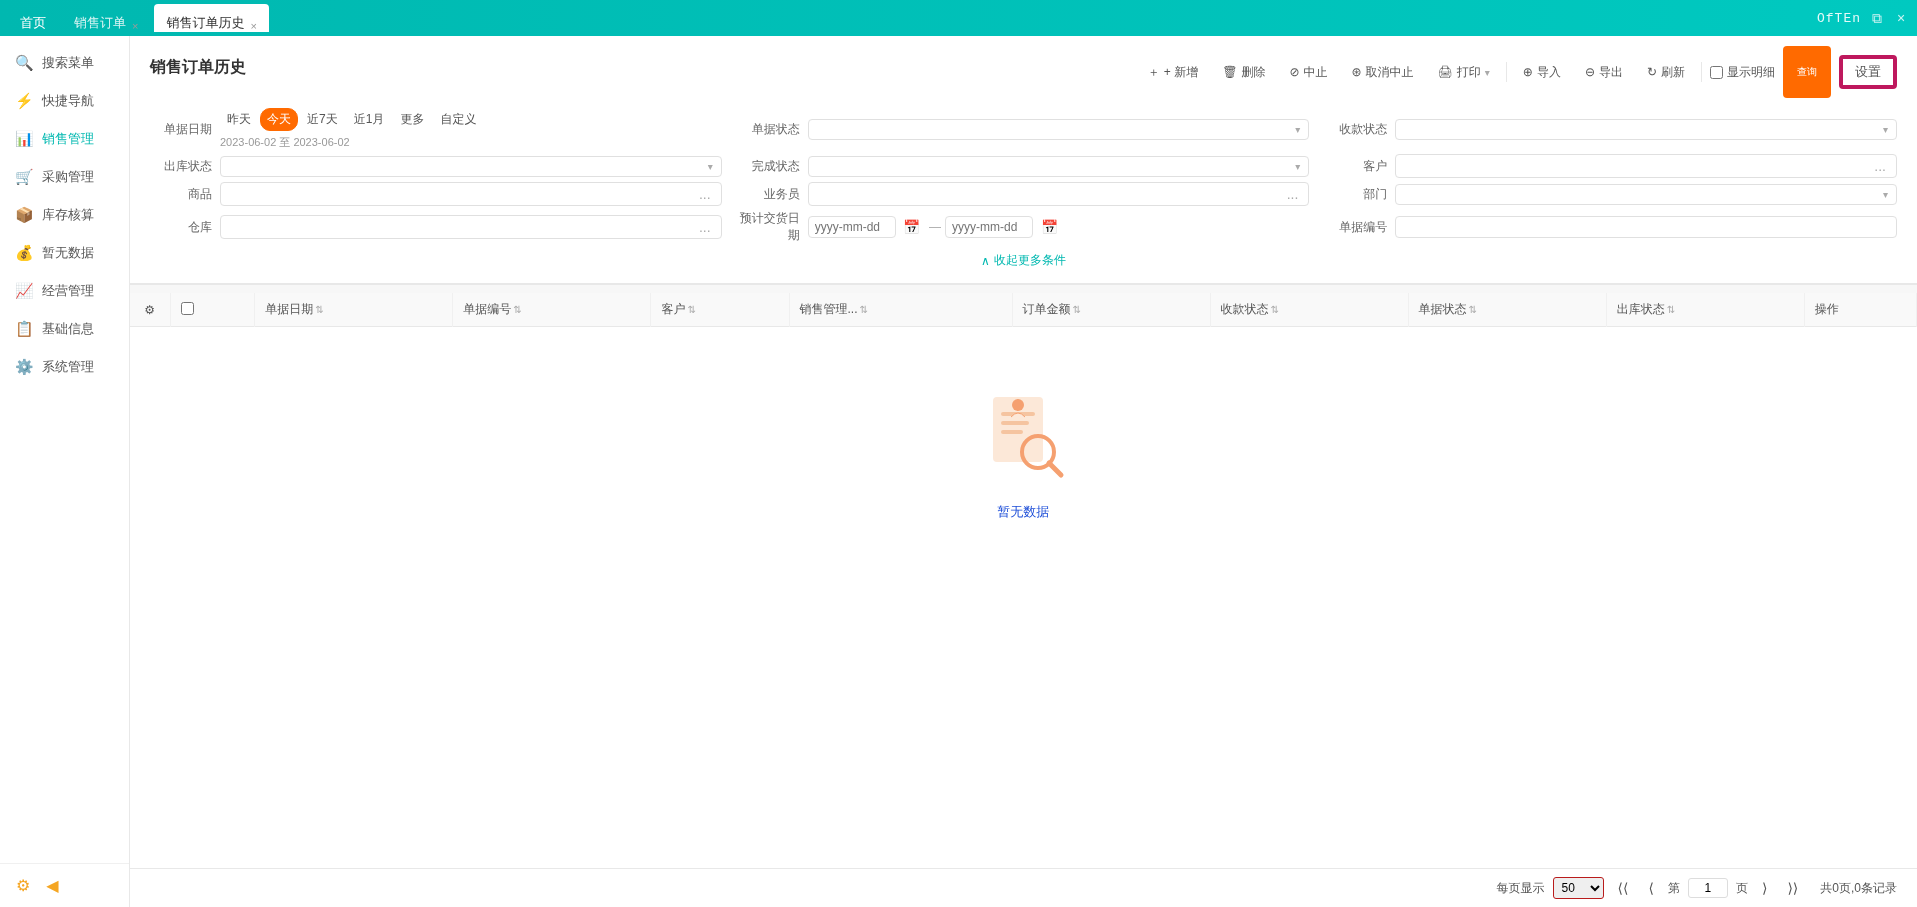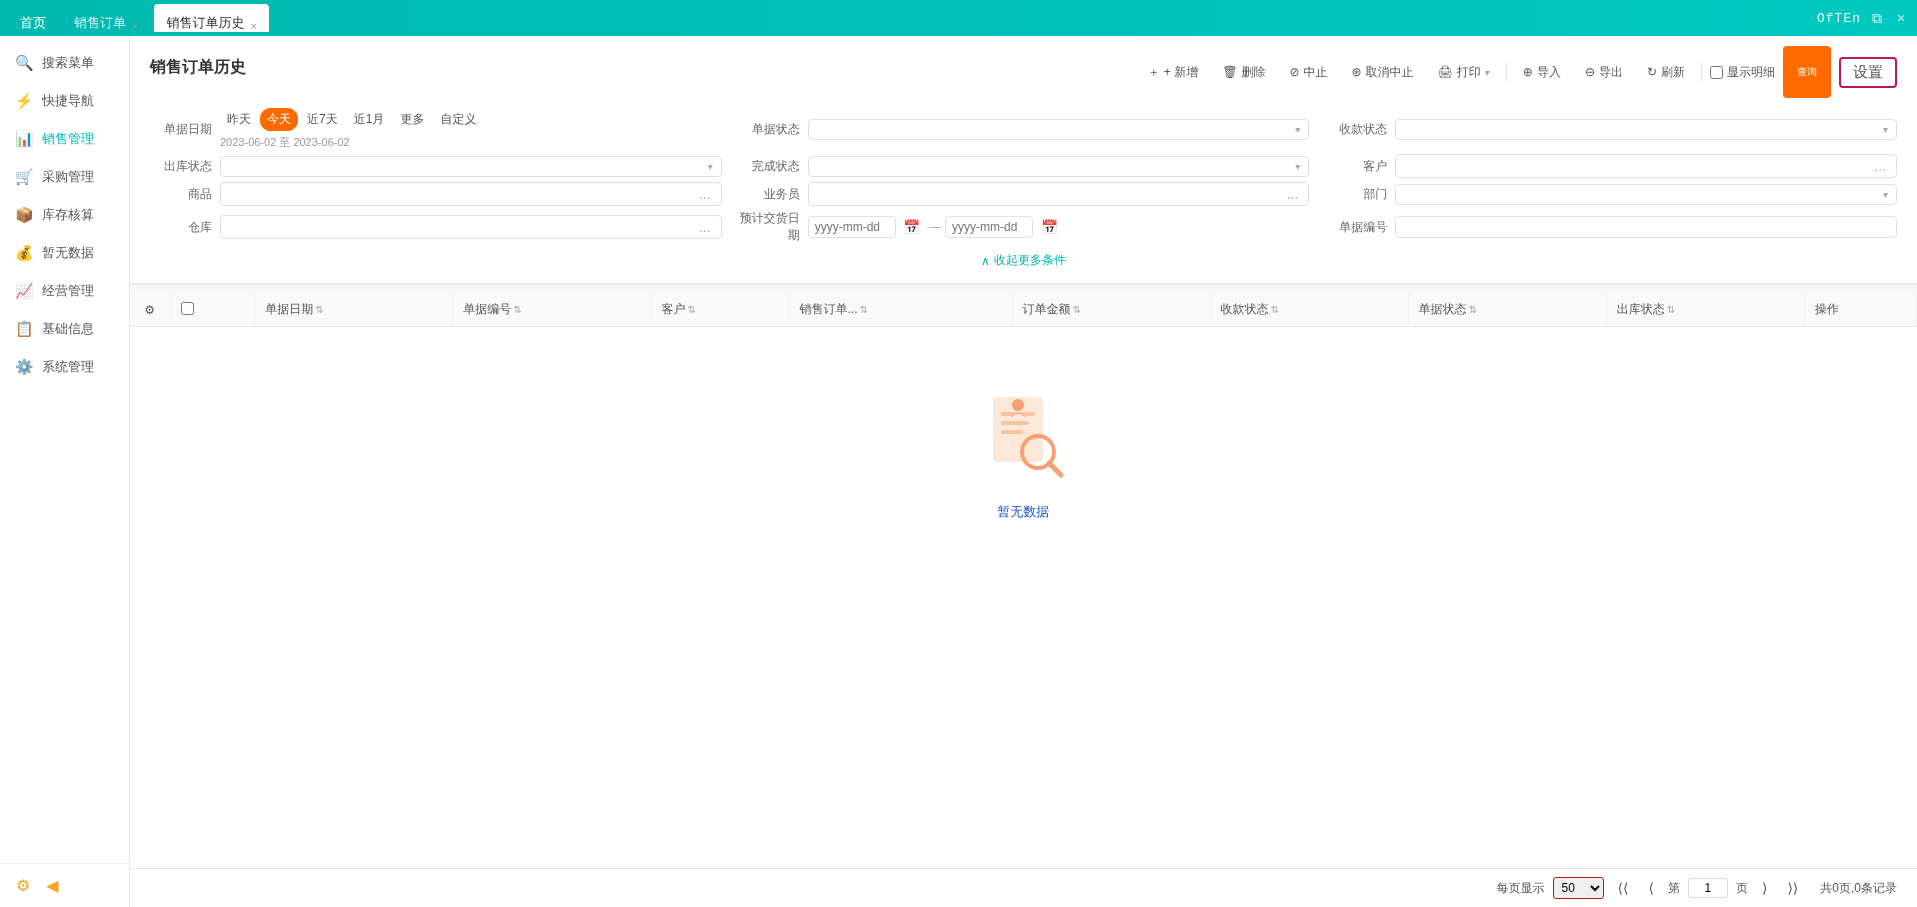--- a/index.html
+++ b/index.html
@@ -136,23 +136,23 @@
       border-radius: 4px;
       font-size: 10px;
       cursor: pointer;
       border: none;
     }
     .toolbar-btn-secondary {
       background: #fff;
       color: #555;
       padding: 4px 12px;
       border-radius: 4px;
-      font-size: 15px;
-      cursor: pointer;
-      border: 2px solid #be185d;
+      font-size: 13px;
+      cursor: pointer;
+      border: 4px solid #be185d;
     }
     .toolbar-separator { width: 1px; height: 20px; background: #e8e8e8; }
     .display-checkbox {
       display: flex;
       align-items: center;
       gap: 4px;
       font-size: 12px;
       color: #555;
     }
     .display-checkbox input { cursor: pointer; }
@@ -628,21 +628,21 @@
               </span>
             </th>
             <th>
               <span class="col-separator">
                 <span>客户</span>
                 <span class="sort-icon">⇅</span>
               </span>
             </th>
             <th>
               <span class="col-separator">
-                <span>销售订单...</span>
+                <span>销售管理...</span>
                 <span class="sort-icon">⇅</span>
               </span>
             </th>
             <th>
               <span class="col-separator">
                 <span>订单金额</span>
                 <span class="sort-icon">⇅</span>
               </span>
             </th>
             <th>

